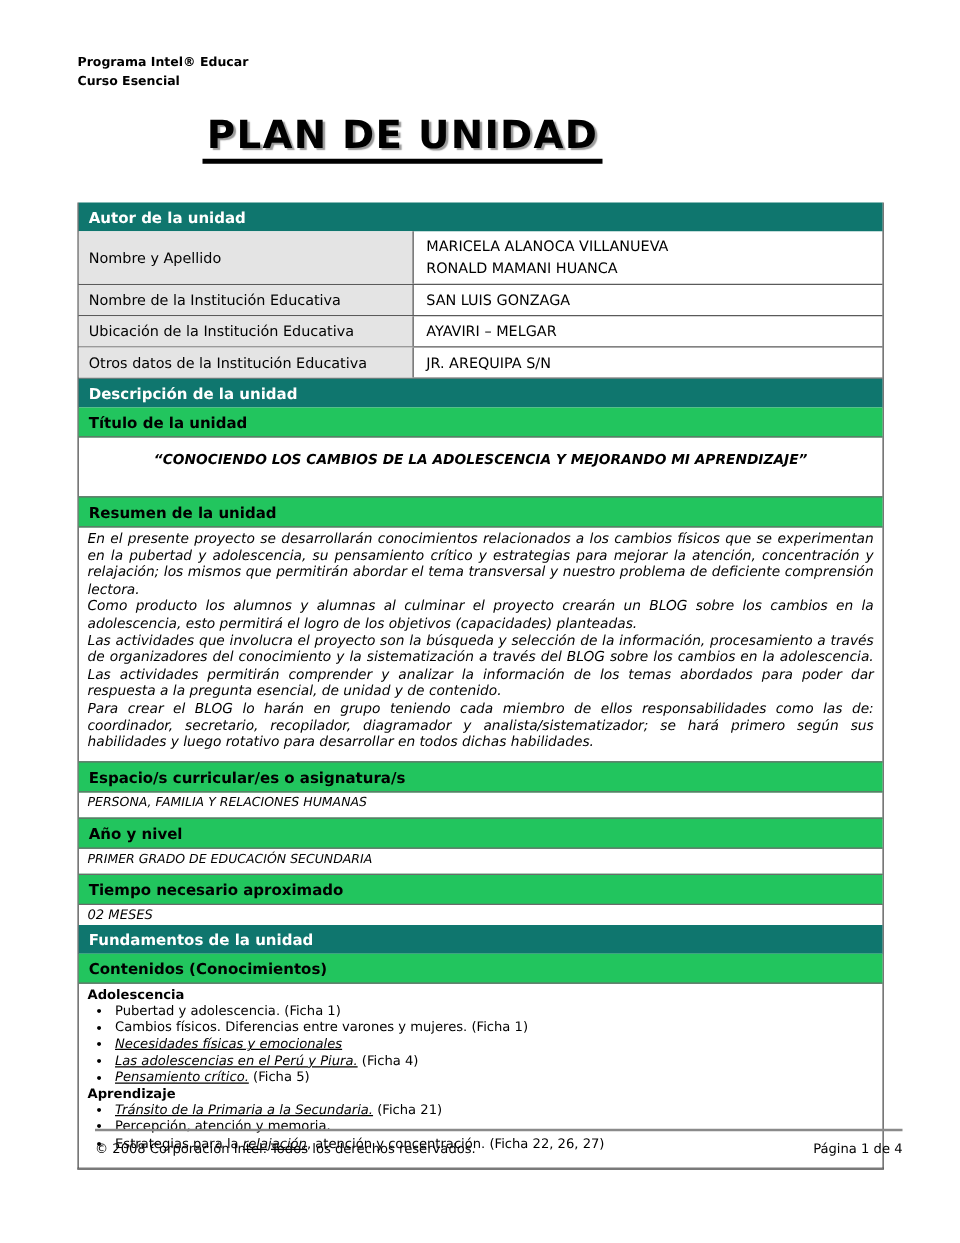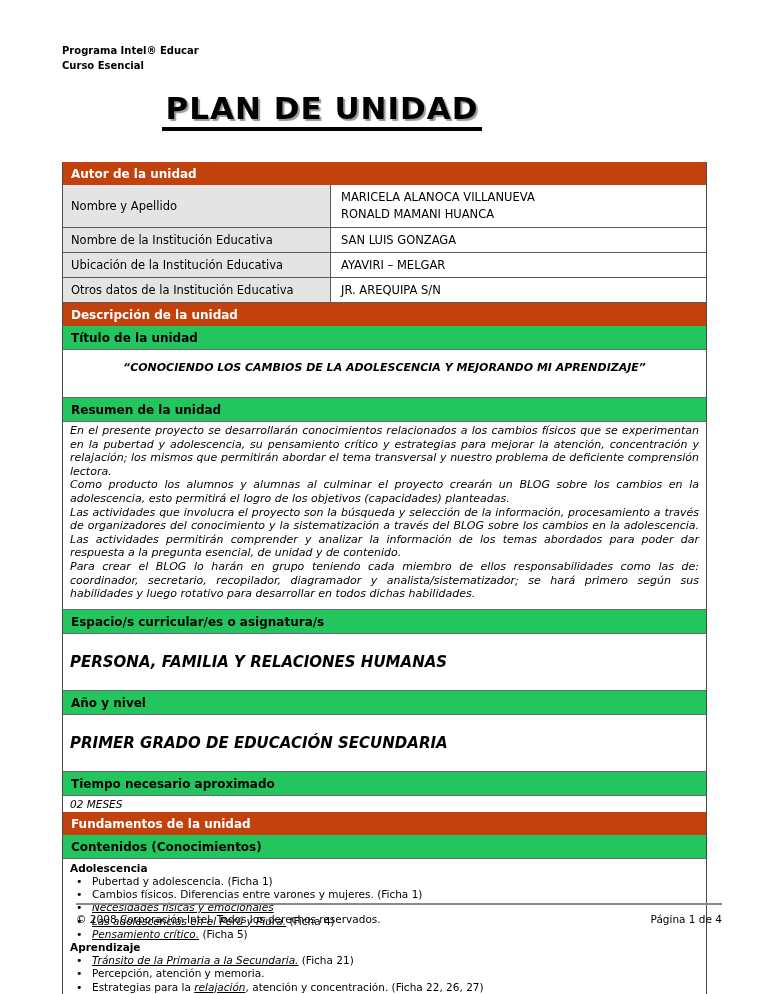--- a/index.html
+++ b/index.html
@@ -32,21 +32,21 @@
   }
 
   
   .doc-table {
     position: absolute; left: 62px; top: 162px; width: 645px;
     border-left: 1px solid #4a4a4a; border-right: 1px solid #4a4a4a;
     border-bottom: 2px solid #7a7a7a;
     background: #fff;
   }
   .bar { padding: 5px 8px 4px 8px; font-size: 12px; font-weight: bold; line-height: 14px; }
-  .bar-black { background: #c2410c; color: #ffffff; }
+  .bar-black { background: #0f766e; color: #ffffff; }
   .bar-gray  { background: #22c55e; color: #000; border-top: 1px solid #6a6a6a; border-bottom: 1px solid #6a6a6a; }
   .bar-gray.first { border-top: none; }
 
   .kv-row { display: flex; border-bottom: 1px solid #5a5a5a; font-size: 11.5px; }
   .kv-row:last-of-type { border-bottom: none; }
   .kv-label {
     width: 268px; background: #e4e4e4; padding: 5px 8px;
     border-right: 1px solid #5a5a5a;
     display: flex; align-items: center; min-height: 24px;
   }
@@ -58,21 +58,21 @@
     padding: 8px 40px 20px 40px; text-align: center;
     font-weight: bold; font-style: italic; font-size: 11px; line-height: 19px;
   }
   .cell-resumen {
     padding: 2px 7px 8px 7px;
     font-size: 11px; font-style: italic; line-height: 13.6px;
     text-align: justify;
   }
   .cell-resumen p { margin: 0; }
 
-  .cell-subject { padding: 19px 7px; font-size: 15px; font-weight: bold; font-style: italic; min-height: 20px; }
+  .cell-subject { padding: 3px 7px; font-size: 10px; font-weight: normal; font-style: italic; min-height: 20px; }
   .cell-small   { padding: 2px 7px; font-size: 10.5px; font-style: italic; min-height: 16px; }
 
   .cell-contents { padding: 3px 7px 12px 7px; font-size: 10.5px; line-height: 13.2px; }
   .group-heading { font-weight: bold; }
   .group + .group { }
   .bullet-list { list-style: none; }
   .bullet-list li { position: relative; padding-left: 22px; }
   .bullet-list li::before {
     content: "\2022"; position: absolute; left: 6px; top: 0; font-size: 11px;
   }

